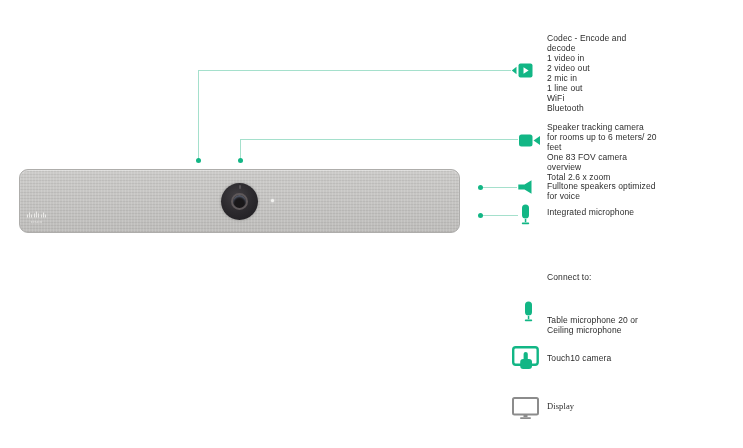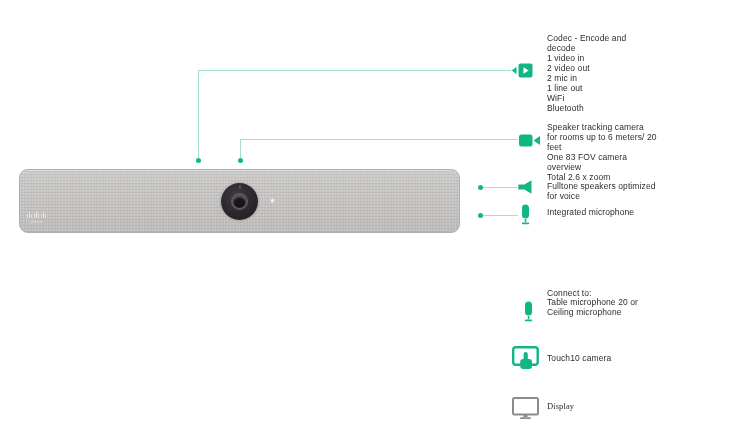--- a/index.html
+++ b/index.html
@@ -111,28 +111,28 @@
 1 line out
 WiFi
 Bluetooth</div>
   <div class="abs callout" style="top:122px;">Speaker tracking camera
 for rooms up to 6 meters/ 20 feet
 One 83 FOV camera overview
 Total 2.6 x zoom</div>
   <div class="abs callout" style="top:181px;">Fulltone speakers optimized for voice</div>
   <div class="abs callout" style="top:207px;">Integrated microphone</div>
 
-  <div class="abs callout" style="top:288px;">Connect to:</div>
+  <div class="abs callout" style="top:272px;">Connect to:</div>
 
   <svg class="abs icon" style="left:523px;top:301px;" width="11" height="22" viewBox="0 0 11 22">
     <rect x="2" y="0.5" width="7" height="14" rx="3.5" fill="#12b685"></rect>
     <rect x="4.8" y="15" width="1.5" height="3.2" fill="#12b685"></rect>
     <rect x="1.8" y="18.6" width="7.4" height="1.7" rx="0.8" fill="#12b685"></rect>
   </svg>
-  <div class="abs callout" style="top:297px;">Table microphone 20 or
+  <div class="abs callout" style="top:315px;">Table microphone 20 or
 Ceiling microphone</div>
 
   <svg class="abs icon" style="left:512px;top:346px;" width="27" height="26" viewBox="0 0 27 26">
     <rect x="1.2" y="1.2" width="24.5" height="17.5" rx="2.5" fill="none" stroke="#12b685" stroke-width="2.4"></rect>
     <rect x="11.6" y="6" width="4.2" height="11" rx="2.1" fill="#12b685"></rect>
     <rect x="8.2" y="13" width="11.8" height="10" rx="3" fill="#12b685"></rect>
   </svg>
   <div class="abs callout" style="top:353px;">Touch10 camera</div>
 
   <svg class="abs icon" style="left:512px;top:397px;" width="27" height="22" viewBox="0 0 27 22">

